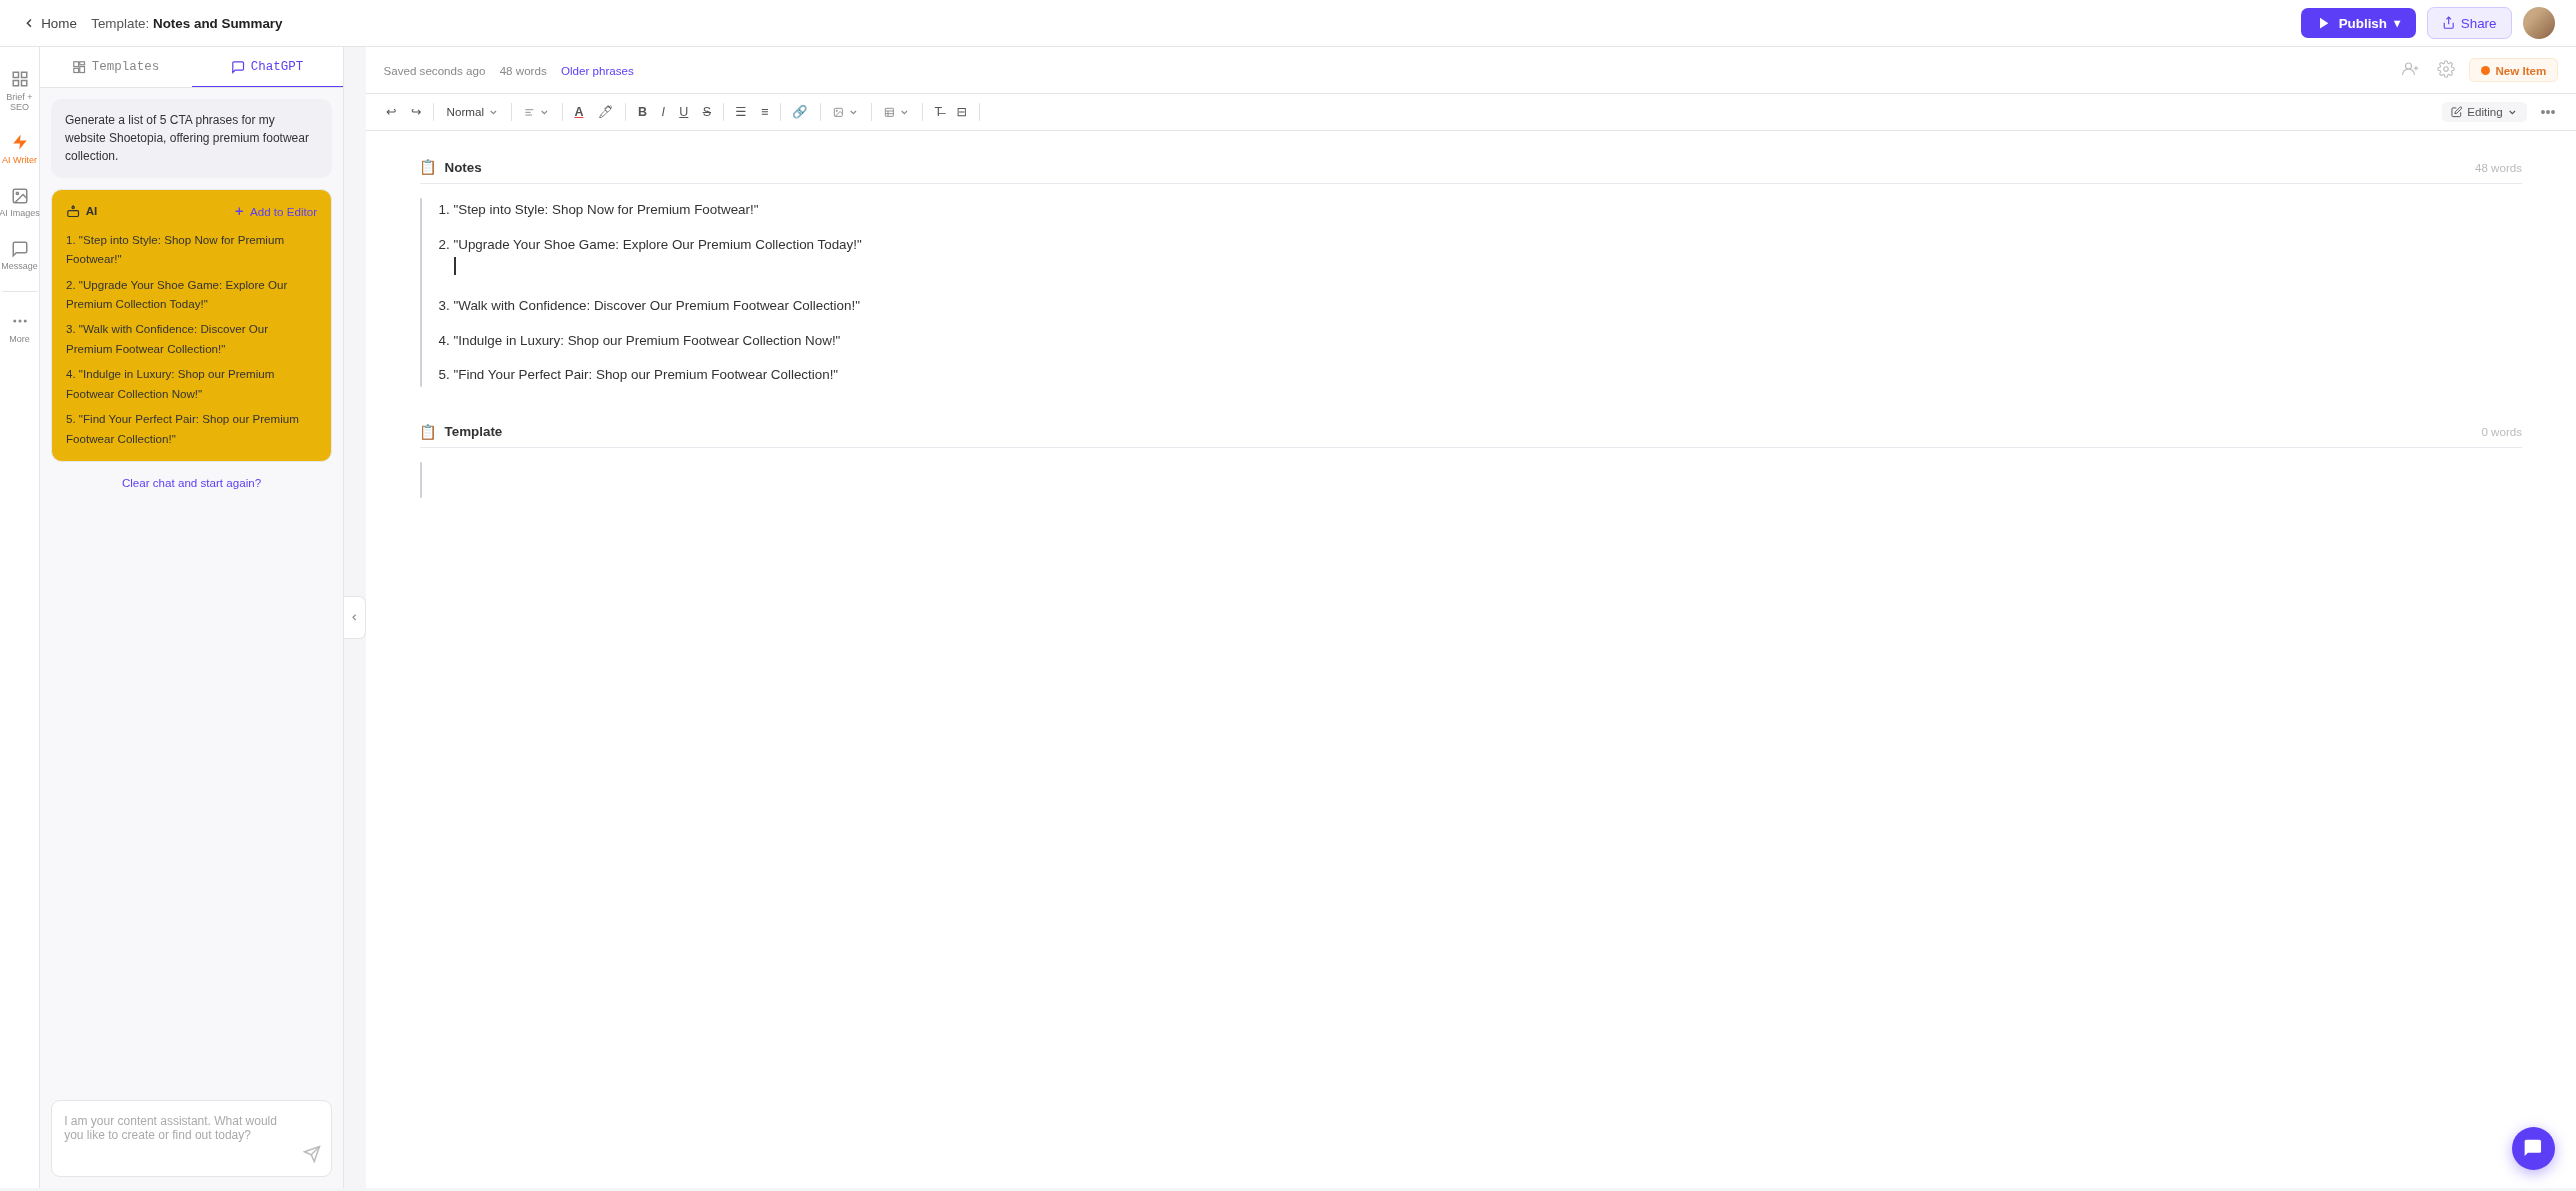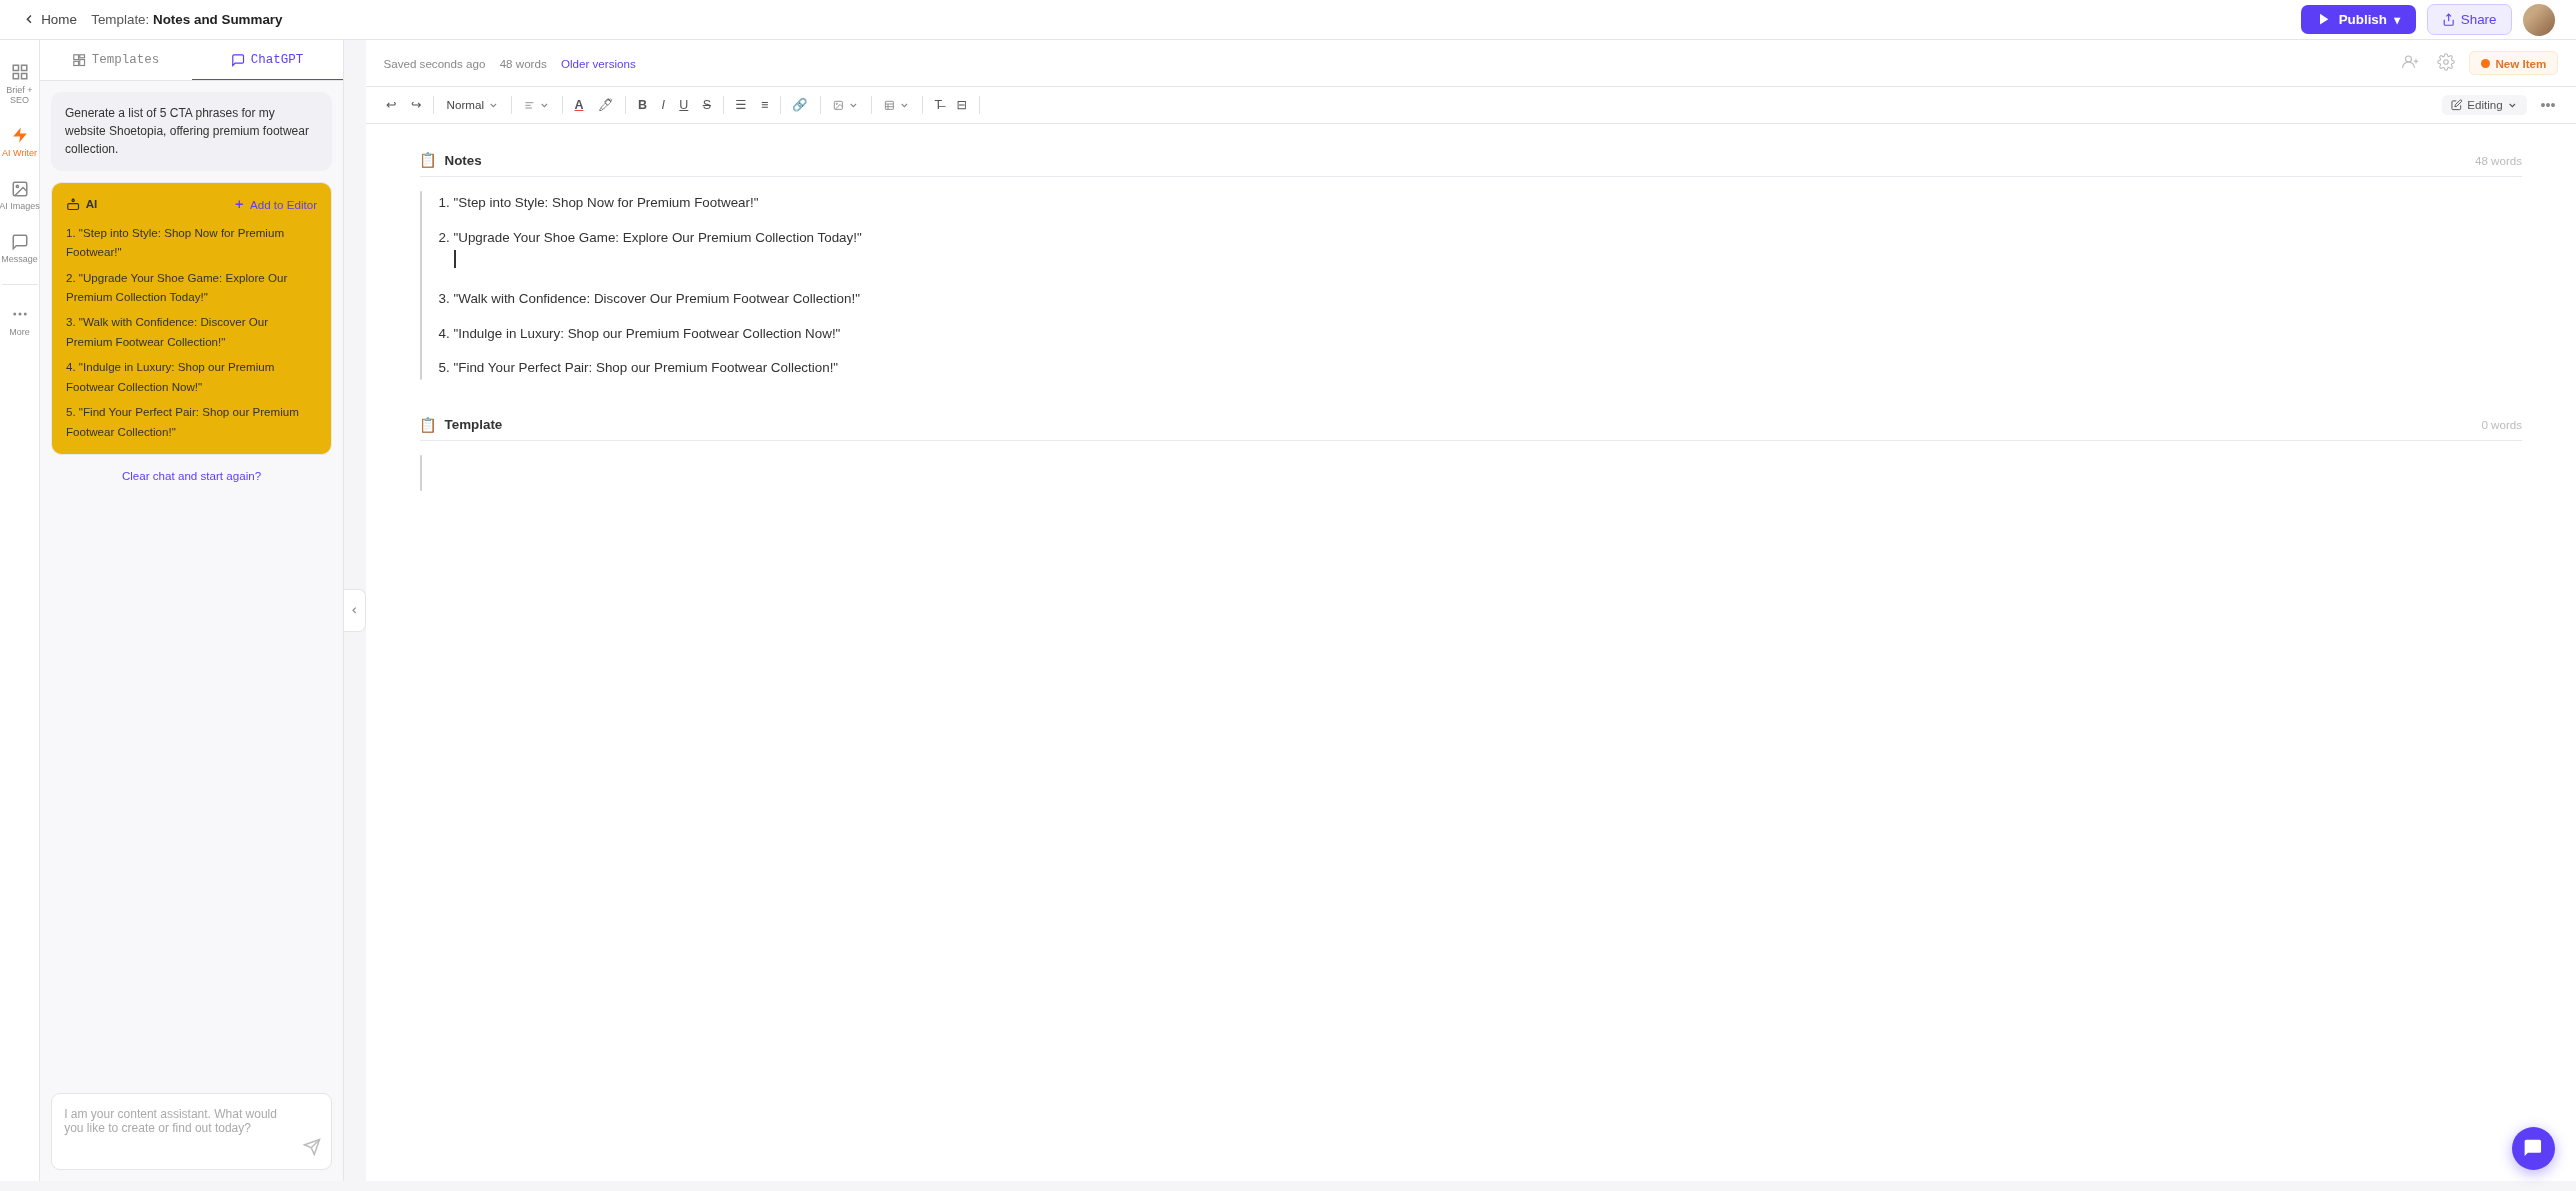--- a/index.html
+++ b/index.html
@@ -1,21 +1,21 @@
 <!DOCTYPE html>
 <html style="font-size:14.3px"><head>
   <meta charset="utf-8">
   <style>
     * { box-sizing: border-box; margin: 0; padding: 0; }
     body { font-family: -apple-system, BlinkMacSystemFont, 'Segoe UI', sans-serif; background: #f5f5f7; height: 100vh; overflow: hidden; }
 
     
     .top-bar {
       display: flex; align-items: center; justify-content: space-between;
-      background: #fff; padding: 0 21.5px; height: 40px;
+      background: #fff; padding: 0 21.5px; height: 47px;
       border-bottom: 0.9px solid #e5e5e5; position: relative; z-index: 10;
     }
     .top-bar-left { display: flex; align-items: center; gap: 14.3px; }
     .home-link { display: flex; align-items: center; gap: 5.4px; color: #444; font-size: 13.4px; cursor: pointer; text-decoration: none; }
     .home-link svg { width: 14.3px; height: 14.3px; }
     .template-label { font-size: 13.4px; color: #555; }
     .template-name { font-weight: 600; color: #222; }
     .top-bar-right { display: flex; align-items: center; gap: 10.7px; }
     .publish-btn {
       display: flex; align-items: center; gap: 7.2px;
@@ -334,21 +334,21 @@
         <polyline points="15 18 9 12 15 6"></polyline>
       </svg>
   </div>
 
   <div class="editor-area">
 
     <div class="editor-topbar">
       <div class="editor-meta">
         <span>Saved seconds ago</span>
         <span>48 words</span>
-        <span class="older-versions">Older versions</span>
+        <span class="older-versions">Older phrases</span>
       </div>
       <div class="editor-meta-right">
         <button class="icon-btn">
           <svg width="18" height="18" viewBox="0 0 24 24" fill="none" stroke="#bbb" stroke-width="1.5">
               <circle cx="10" cy="8" r="4"></circle>
               <path d="M2 20a8 8 0 0 1 16 0"></path>
               <line x1="20" y1="8" x2="20" y2="14"></line>
               <line x1="17" y1="11" x2="23" y2="11"></line>
             </svg>
         </button>

